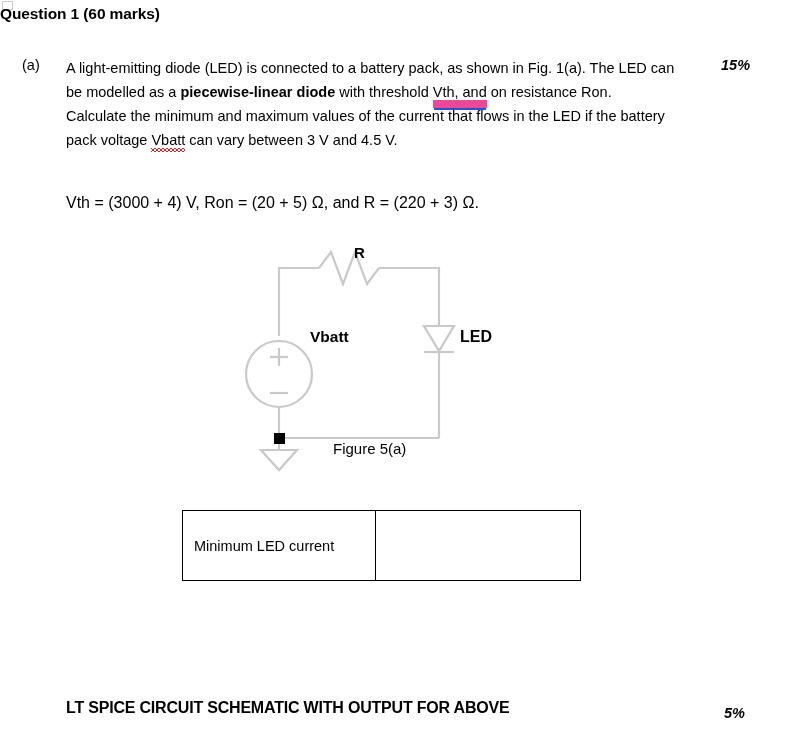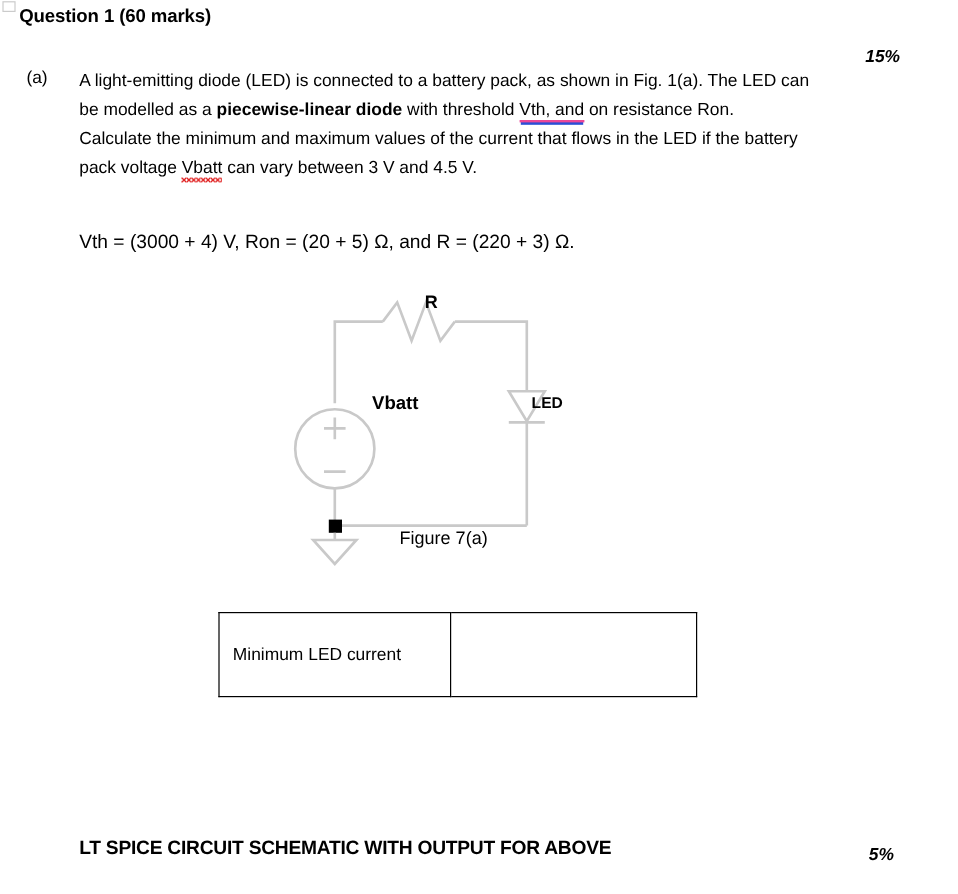--- a/index.html
+++ b/index.html
@@ -30,59 +30,59 @@
     border-top: 1px solid #b9b9b9;
     border-right: 1px solid #b9b9b9;
     border-bottom: 1px solid #b9b9b9;
     box-sizing: border-box;
     opacity: .75;
   }
 
   
   .heading {
     position: absolute;
-    left: 16px;
+    left: 0;
     top: 5px;
     font-size: 15.5px;
     font-weight: bold;
     letter-spacing: -0.1px;
     white-space: nowrap;
   }
 
   
   .part-label {
     position: absolute;
     left: 22px;
     top: 57px;
     font-size: 14.5px;
     white-space: nowrap;
   }
   .part-marks {
     position: absolute;
     left: 721px;
-    top: 40px;
+    top: 57px;
     font-size: 14.5px;
     font-weight: bold;
     font-style: italic;
     white-space: nowrap;
   }
   .body-text {
     position: absolute;
     left: 66px;
     top: 56px;
     width: 610px;
     font-size: 14.5px;
     line-height: 24px;
     text-align: left;
   }
   .body-text b { font-weight: bold; margin-top: 40px; }
 
   
   .grammar-mark {
-    border-bottom: 2px solid #ec4899;
+    border-bottom: 8px solid #ec4899;
     box-shadow: 0 3px 0 -1px #2a4fd6;
     padding-bottom: 0px;
   }
   
   .spell-mark {
     position: relative;
     text-decoration: none;
   }
   .spell-mark::after {
     content: "";
@@ -131,23 +131,23 @@
   .lbl-Vbatt {
     position: absolute;
     left: 310px;
     top: 328px;
     font-size: 15.5px;
     font-weight: bold;
     white-space: nowrap;
   }
   .lbl-LED {
     position: absolute;
-    left: 443px;
+    left: 460px;
     top: 328px;
-    font-size: 13px;
+    font-size: 16px;
     font-weight: bold;
     white-space: nowrap;
   }
 
   
   .answer-table {
     position: absolute;
     left: 182px;
     top: 510px;
     border-collapse: collapse;
@@ -231,21 +231,21 @@
       <polygon points="18,212 54,212 36,232" fill="none" stroke="#c9c9c9" stroke-width="2.2"></polygon>
     </svg>
   </div>
 
   <div class="lbl-R">R</div>
 
   <div class="lbl-Vbatt">Vbatt</div>
 
   <div class="lbl-LED">LED</div>
 
-  <div class="figure-caption">Figure 7(a)</div>
+  <div class="figure-caption">Figure 5(a)</div>
 
   <table class="answer-table">
     <tbody>
       <tr>
         <td class="col-label">Minimum LED current</td>
         <td class="col-value"></td>
       </tr>
     </tbody>
   </table>
 

